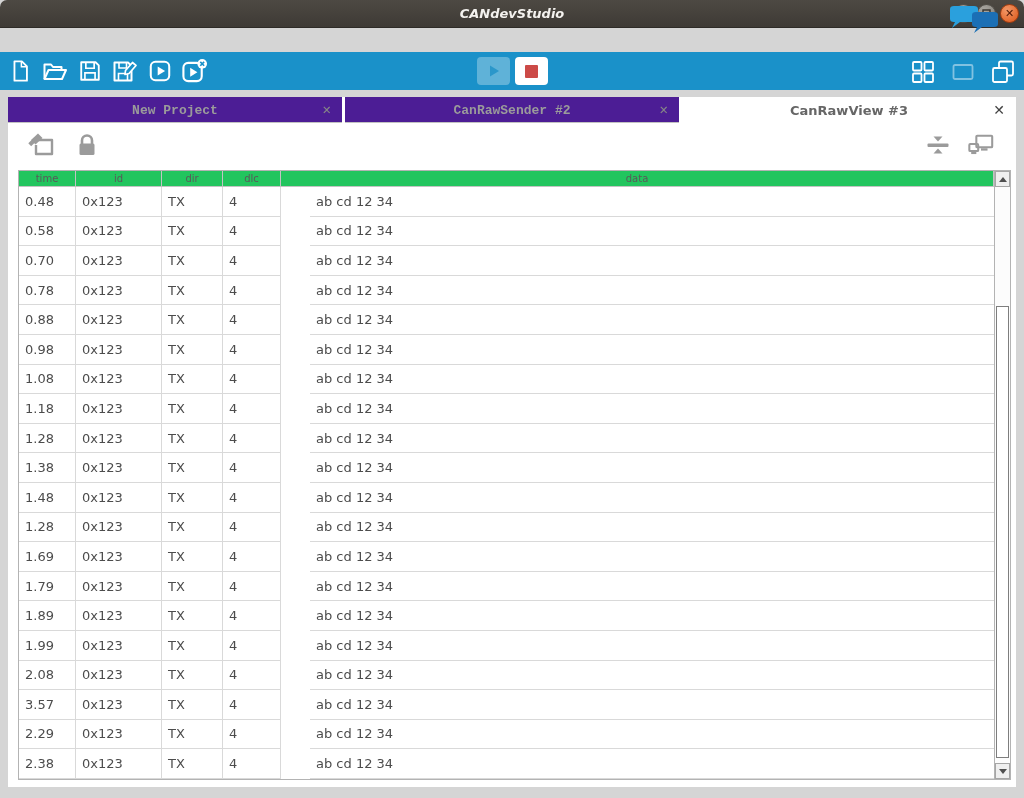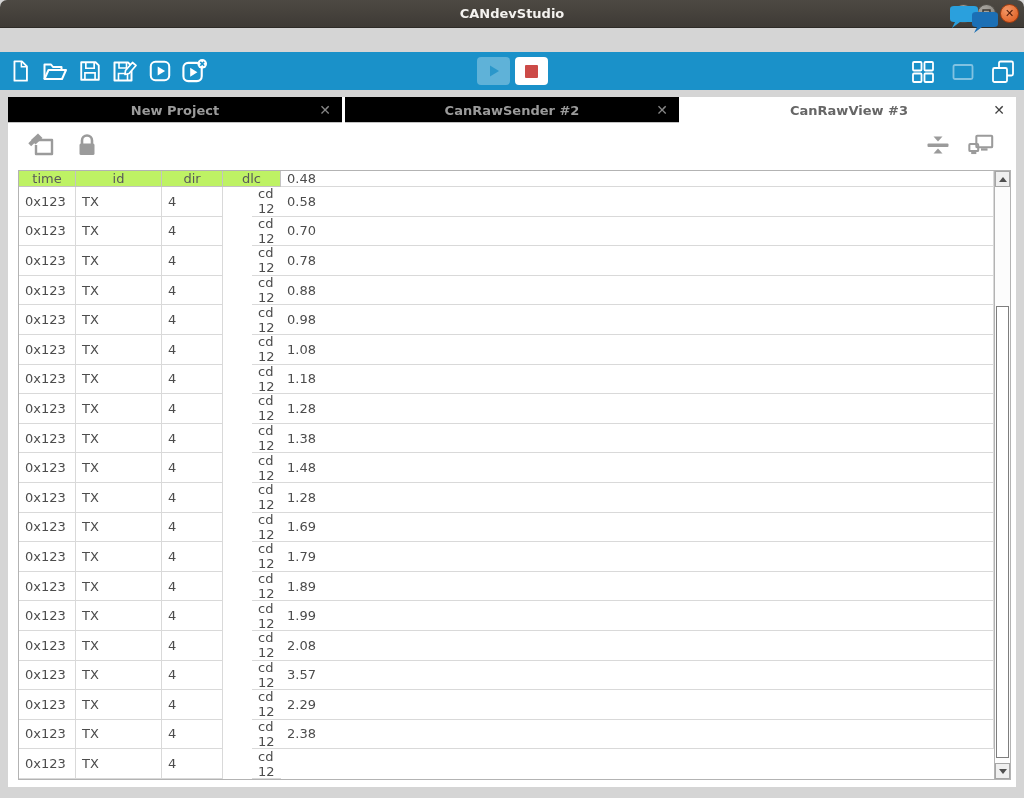--- a/index.html
+++ b/index.html
@@ -3,21 +3,21 @@
 <meta charset="utf-8">
 <style>
   * { margin:0; padding:0; box-sizing:border-box; }
   html,body { background:#222; }
   body { font-family:"DejaVu Sans","Liberation Sans",sans-serif; width:1024px; height:798px; position:relative; overflow:hidden; }
   .window { position:absolute; inset:0; background:#d5d5d5; }
 
   
   .titlebar { position:absolute; left:0; top:0; width:1024px; height:28px;
     background:linear-gradient(#4d4943,#3e3a35); border-radius:7px 7px 0 0;
-    border-bottom:1px solid #2e2b27; display:flex; align-items:center; justify-content:center; }
+    border-bottom:1px solid #2e2b27; display:flex; align-items:center; justify-content:center;font-style:italic; }
   .title { color:#f4f2ef; font-size:13px; font-weight:bold; }
   .win-controls { position:absolute; right:5px; top:4px; display:flex; gap:4px; }
   .winbtn { width:19px; height:19px; border-radius:50%; display:flex; align-items:center; justify-content:center;
     font-size:11px; font-weight:bold; color:#36322d; border:1px solid #55524c;
     background:radial-gradient(circle at 35% 30%, #aaa7a1, #7d7a74); cursor:default; }
   .winbtn.close { background:radial-gradient(circle at 35% 30%, #f29868, #dd5617); border-color:#a33d10; color:#4b1706; }
   .winbtn svg { display:block; }
 
   
   .menubar { position:absolute; left:0; top:28px; width:1024px; height:24px; background:#1d1c1a;
@@ -42,40 +42,40 @@
   .logo-bubbles { position:absolute; right:12px; top:0; }
   .logo-text { position:absolute; right:0; top:29px; font-size:22px; font-weight:bold; color:#f26a21; letter-spacing:-1px;
     text-shadow:0 0 2px rgba(255,255,255,.55); font-family:"DejaVu Sans","Liberation Sans",sans-serif; }
 
   
   .panel { position:absolute; left:8px; right:8px; top:97px; bottom:11px; background:#ffffff; }
 
   
   .tabbar { display:flex; height:27px; gap:3px; }
   .tab { flex:1; display:flex; align-items:center; justify-content:center; position:relative; height:26px; }
-  .tab.inactive { background:#000000; box-shadow:inset 0 -1px 0 #c2c2c2; }
+  .tab.inactive { background:#4c1d95; box-shadow:inset 0 -1px 0 #c2c2c2;font-family:Liberation Mono, monospace; }
   .tab.active { background:#ffffff; height:27px; }
   .tab-label { font-size:13px; font-weight:bold; color:#9b9b9b; }
   .tab.active .tab-label { color:#666666; }
   .tab-close { position:absolute; right:11px; top:4px; font-size:14px; font-weight:bold; color:#878787; line-height:18px; }
   .tab.active .tab-close { color:#424242; }
 
   
   .view-toolbar { position:relative; height:46px; }
   .vt-left { position:absolute; left:20px; top:7px; display:flex; gap:17px; }
   .vt-right { position:absolute; right:21px; top:7px; display:flex; gap:15px; }
   .vt-icon { width:28px; height:28px; display:flex; align-items:center; justify-content:center; }
 
   
   .table-widget { position:absolute; left:10px; right:5px; top:73px; bottom:7px;
     border:1px solid #b3b3b3; display:flex; background:#fff; }
   .grid { flex:1; display:grid; grid-template-columns:57px 86px 61px 58px 1fr;
     grid-template-rows:16px; grid-auto-rows:29.6px; align-content:start; }
-  .hcell { background:#bef264; border-right:1px solid #c3c3c3; border-bottom:1px solid #c3c3c3;
-    font-size:13px; color:#595959; display:flex; align-items:center; justify-content:center; }
+  .hcell { background:#22c55e; border-right:1px solid #c3c3c3; border-bottom:1px solid #c3c3c3;
+    font-size:10px; color:#595959; display:flex; align-items:center; justify-content:center; }
   .hcell:last-child { border-right:none; }
   .cell { border-right:1px solid #d9d9d9; border-bottom:1px solid #d9d9d9;
     font-size:13px; color:#4c4c4c; display:flex; align-items:center; padding-left:6px; overflow:hidden; }
   .cell.col4 { border-right:none;margin-left:29px; }
 
   
   .vscroll { width:16px; border-left:1px solid #b3b3b3; position:relative; background:#fcfcfc; }
   .sbtn { position:absolute; left:0; width:15px; height:16px; background:#efefef; border:1px solid #a6a6a6;
     display:flex; align-items:center; justify-content:center; }
   .sbtn.up { top:0; }
@@ -251,20 +251,21 @@
         </div>
       </div>
     </div>
 
     <div class="table-widget">
       <div class="grid">
         <div class="hcell">time</div>
         <div class="hcell">id</div>
         <div class="hcell">dir</div>
         <div class="hcell">dlc</div>
+        <div class="hcell">data</div>
       <div class="cell col0">0.48</div>
           <div class="cell col1">0x123</div>
           <div class="cell col2">TX</div>
           <div class="cell col3">4</div>
           <div class="cell col4">ab cd 12 34</div>
           <div class="cell col0">0.58</div>
           <div class="cell col1">0x123</div>
           <div class="cell col2">TX</div>
           <div class="cell col3">4</div>
           <div class="cell col4">ab cd 12 34</div>

